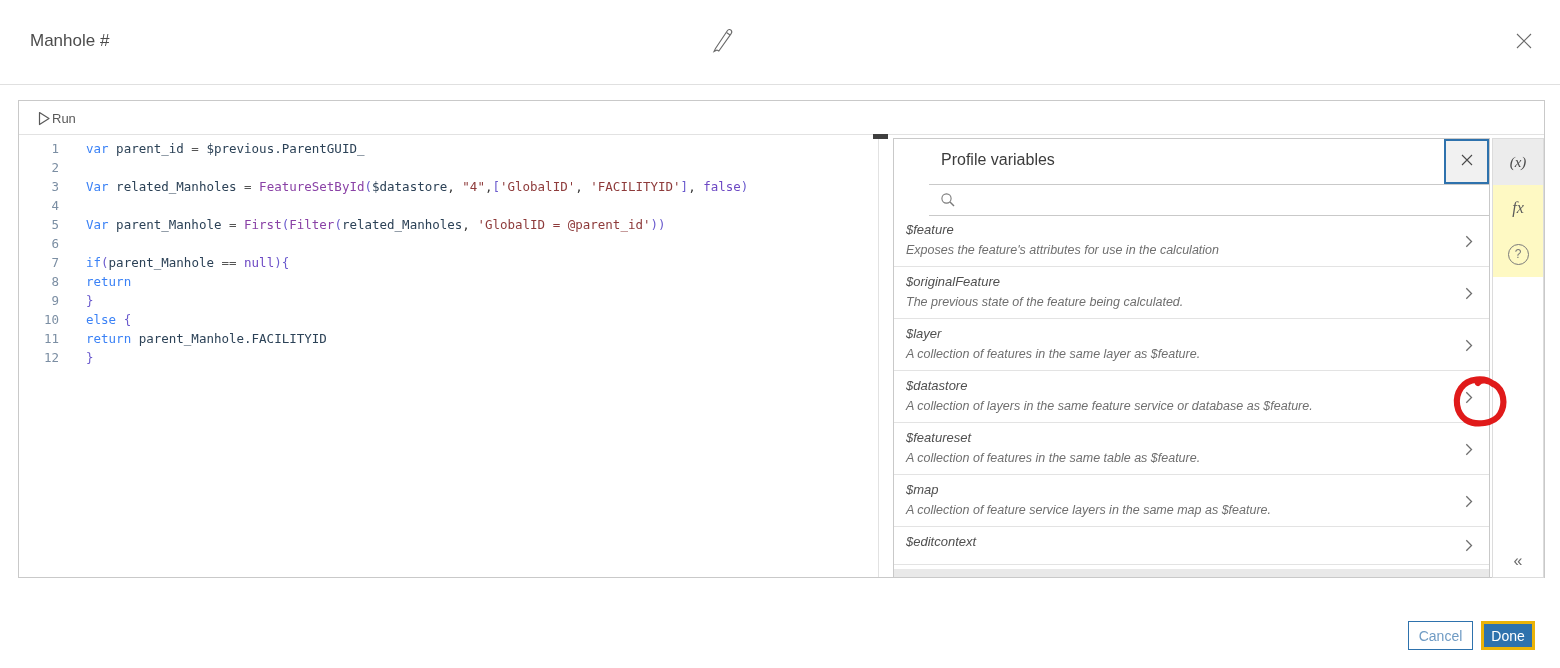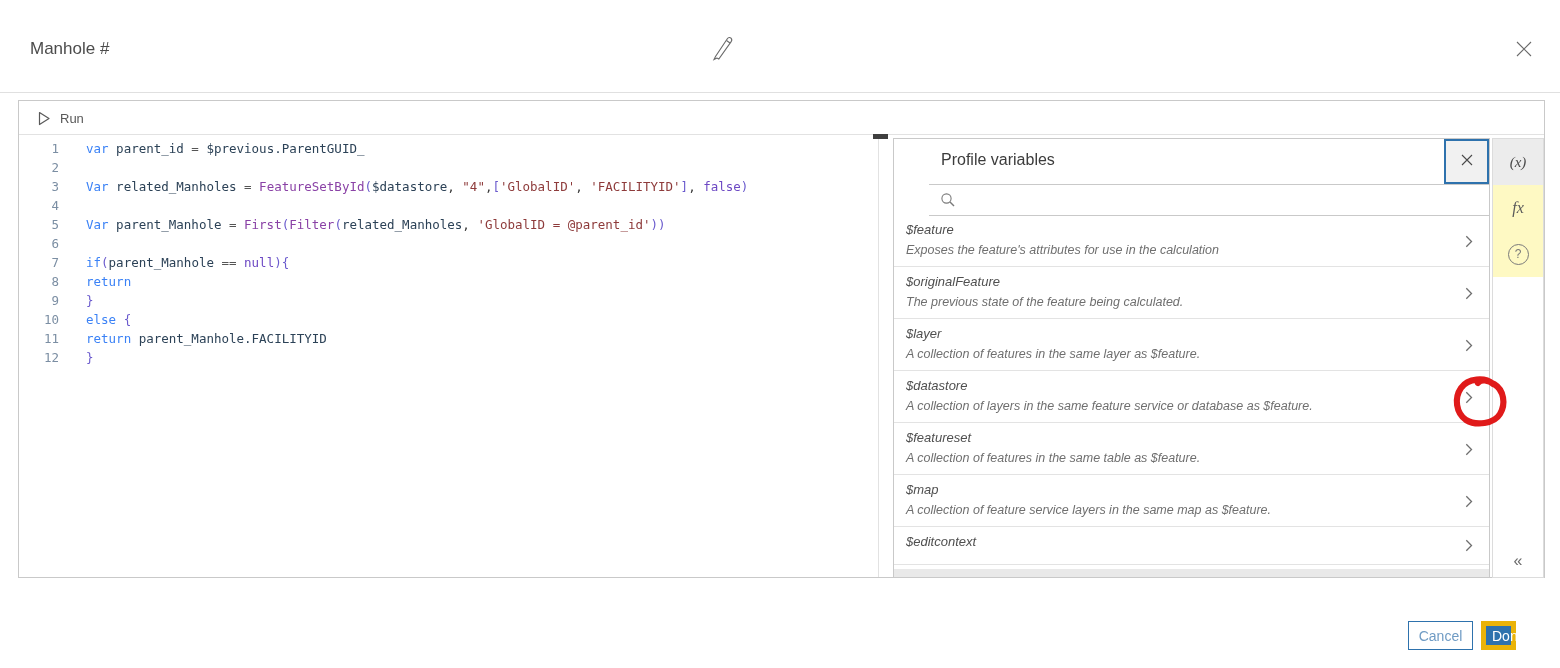--- a/index.html
+++ b/index.html
@@ -1,28 +1,28 @@
 <!DOCTYPE html>
 <html><head>
 <meta charset="utf-8">
 <style>
   html,body{margin:0;padding:0;}
   body{
     width:1560px;height:668px;position:relative;background:#fff;
     font-family:"Liberation Sans",sans-serif;color:#4c4c4c;overflow:hidden;
   }
   
-  .dlg-header{position:absolute;left:0;top:0;width:1560px;height:84px;border-bottom:1px solid #e0e0e0;background:#fff;margin-top:8px;}
+  .dlg-header{position:absolute;left:0;top:0;width:1560px;height:84px;border-bottom:1px solid #e0e0e0;background:#fff;}
   .dlg-title{position:absolute;left:30px;top:31px;font-size:17px;color:#4c4c4c;}
   .pencil-btn{position:absolute;left:706px;top:24px;width:32px;height:32px;cursor:pointer;background:none;border:none;padding:0;}
   .dlg-close{position:absolute;left:1510px;top:28px;width:28px;height:28px;cursor:pointer;background:none;border:none;padding:0;}
   
   .editor-shell{position:absolute;left:18px;top:100px;width:1527px;height:478px;border:1px solid #c9c9c9;background:#fff;box-sizing:border-box;}
   .run-bar{position:absolute;left:0;top:0;right:0;height:33px;border-bottom:1px solid #e2e2e2;background:#fff;}
-  .run-btn{position:absolute;left:12px;top:5px;height:24px;display:flex;align-items:center;gap:9px;background:none;border:none;cursor:pointer;font-family:"Liberation Sans",sans-serif;}
+  .run-btn{position:absolute;left:12px;top:5px;height:24px;display:flex;align-items:center;gap:1px;background:none;border:none;cursor:pointer;font-family:"Liberation Sans",sans-serif;}
   .run-label{font-size:13px;color:#595959;}
   
   .code-area{position:absolute;left:0;top:33px;width:860px;bottom:0;border-right:1px solid #e2e2e2;overflow:hidden;
     font-family:"DejaVu Sans Mono","Liberation Mono",monospace;font-size:12.5px;line-height:19px;padding-top:5px;box-sizing:border-box;}
   .code-line{display:flex;white-space:pre;}
   .ln{width:40px;text-align:right;color:#7b8ea3;flex:0 0 40px;}
   .code-text{padding-left:27px;color:#2c4257;}
   .tk-kw{color:#3b82f6;}
   .tk-id{color:#2c4257;}
   .tk-op{color:#555555;}
@@ -55,21 +55,21 @@
   .side-tab{position:relative;height:46px;display:flex;align-items:center;justify-content:center;cursor:pointer;background:#fef9c3;}
   .side-tab.active{background:#ececec;}
   .tab-x{font-style:italic;font-size:15px;color:#4a4a4a;font-family:"Liberation Serif",serif;}
   .tab-fx{font-style:italic;font-size:16px;color:#5a5a5a;font-family:"Liberation Serif",serif;}
   .help-circle{width:19px;height:19px;border:1.4px solid #7a7a7a;border-radius:50%;display:flex;align-items:center;justify-content:center;font-size:12px;color:#7a7a7a;}
   .rail-collapse{position:absolute;left:0;right:0;bottom:6px;text-align:center;font-size:16px;color:#6a6a6a;cursor:pointer;background:none;border:none;font-family:"Liberation Sans",sans-serif;}
   
   .annotation-circle{position:absolute;left:1452px;top:375px;pointer-events:none;}
   
   .btn-cancel{position:absolute;left:1408px;top:621px;width:65px;height:29px;background:#fff;border:1px solid #2e72ad;color:#6f9bc4;font-size:14px;cursor:pointer;font-family:"Liberation Sans",sans-serif;}
-  .btn-done{position:absolute;left:1481px;top:621px;width:35px;height:29px;background:#2e72ad;border:5px solid #eab308;color:#fff;font-size:14px;cursor:pointer;font-family:"Liberation Sans",sans-serif;}
+  .btn-done{position:absolute;left:1481px;top:621px;width:54px;height:29px;background:#2e72ad;border:3px solid #eab308;color:#fff;font-size:14px;cursor:pointer;font-family:"Liberation Sans",sans-serif;}
 </style>
 </head>
 <body>
 
 <div class="dlg-header">
   <div class="dlg-title">Manhole #</div>
   <button class="pencil-btn">
     <svg width="32" height="32" viewBox="0 0 32 32">
       <path d="M11 26 L8 27.5 L9.5 24.5 L21.5 6.5 C22.3 5.3 24 5.1 25 6.2 C26 7.3 25.9 8.8 25 9.9 L12.8 27 Z" fill="none" stroke="#6a6a6a" stroke-width="1.1"></path>
       <path d="M20.5 8.5 L24 11" fill="none" stroke="#6a6a6a" stroke-width="1.1"></path>

